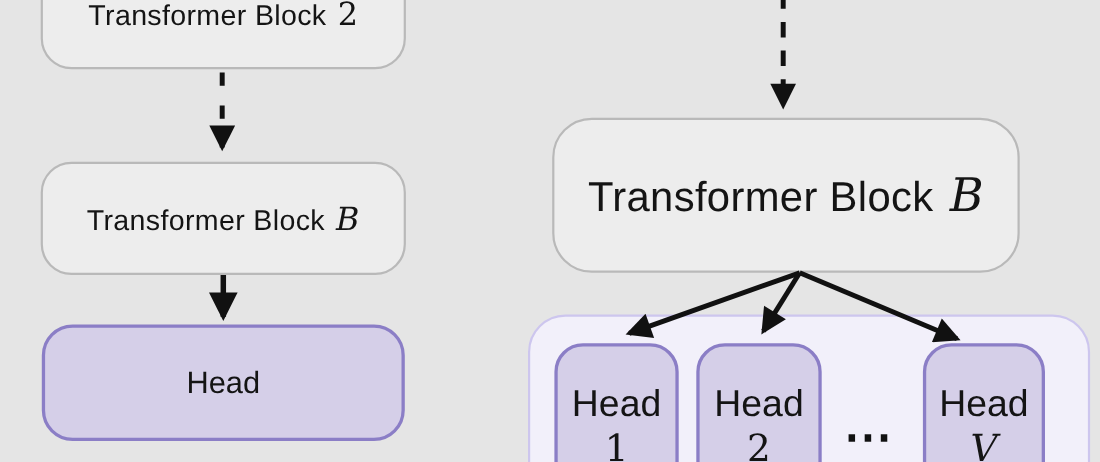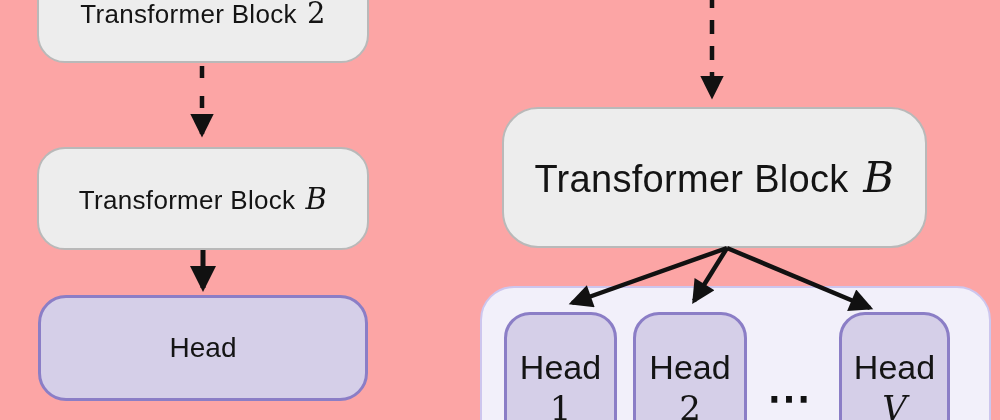--- a/index.html
+++ b/index.html
@@ -5,21 +5,21 @@
   html, body {
     margin: 0;
     padding: 0;
     background: #ffffff;
   }
   .canvas {
     position: relative;
     width: 1000px;
     height: 420px;
     overflow: hidden;
-    background: #fca5a5;
+    background: #e5e5e5;
     font-family: "Liberation Sans", sans-serif;
     color: #141414;
   }
   .box {
     position: absolute;
     box-sizing: border-box;
     display: flex;
     align-items: center;
     justify-content: center;
     white-space: nowrap;

